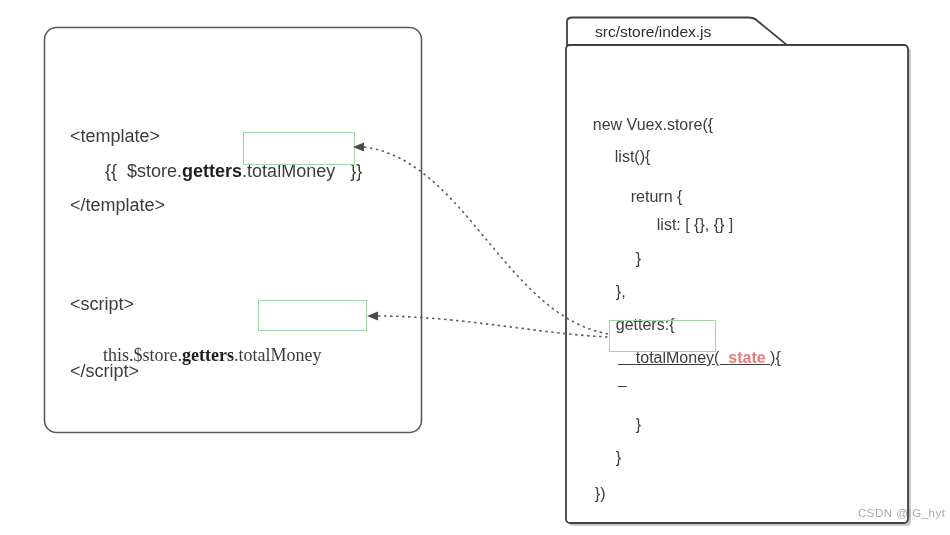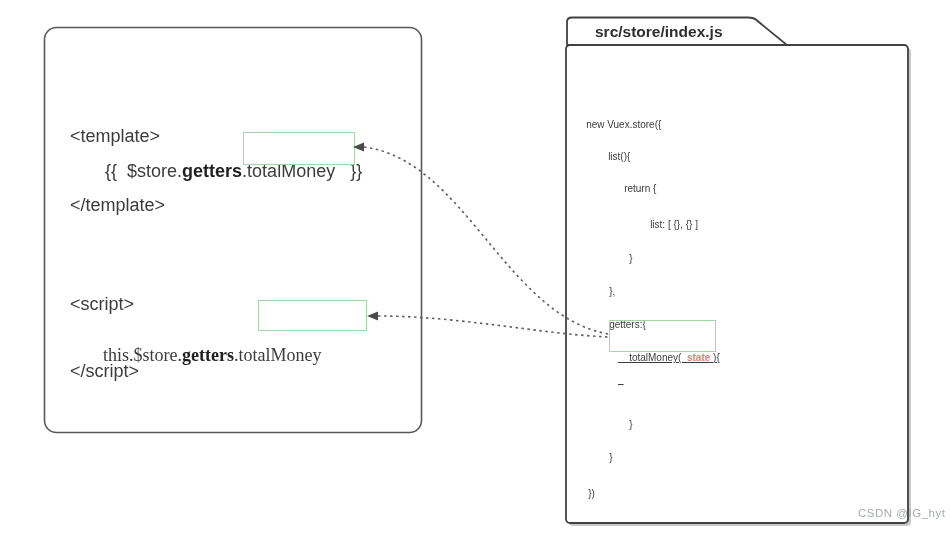--- a/index.html
+++ b/index.html
@@ -27,21 +27,21 @@
   .arrows { z-index: 4; }
   .code-line {
     position: absolute;
     z-index: 2;
     height: 22px;
     line-height: 22px;
     font-size: 18px;
     color: #3c3c3c;
     white-space: pre;
   }
-  .right-line { font-size: 10px; }
+  .right-line { font-size: 16px; }
   .seg-bold {
     font-weight: 700;
     color: #1f1f1f;
   }
   .seg-red {
     font-weight: 700;
     color: #e57d7d;
   }
   .highlight-box {
     position: absolute;
@@ -52,21 +52,20 @@
   .tab-label {
     position: absolute;
     z-index: 2;
     left: 595px;
     top: 21px;
     height: 22px;
     line-height: 22px;
     font-size: 15.5px;
     color: #2e2e2e;
     white-space: pre;
-    font-weight: bold;
   }
   .watermark {
     position: absolute;
     z-index: 5;
     left: 858px;
     top: 507px;
     font-size: 11.5px;
     color: #a6abb0;
     letter-spacing: 0.5px;
     white-space: pre;
@@ -108,21 +107,21 @@
   </div>
 
   <div class="tab-label">src/store/index.js</div>
 
   <div class="code-line right-line" style="left:575px; top:92px;">
     <span>new Vuex.store({</span>
   </div>
   <div class="code-line right-line" style="left:597px; top:124px;">
     <span>list(){</span>
   </div>
-  <div class="code-line right-line" style="left:613px; top:156px;">
+  <div class="code-line right-line" style="left:613px; top:164px;">
     <span>return {</span>
   </div>
   <div class="code-line right-line" style="left:639px; top:192px;">
     <span>list: [ {}, {} ]</span>
   </div>
   <div class="code-line right-line" style="left:618px; top:226px;">
     <span>}</span>
   </div>
   <div class="code-line right-line" style="left:598px; top:259px;">
     <span>},</span>

